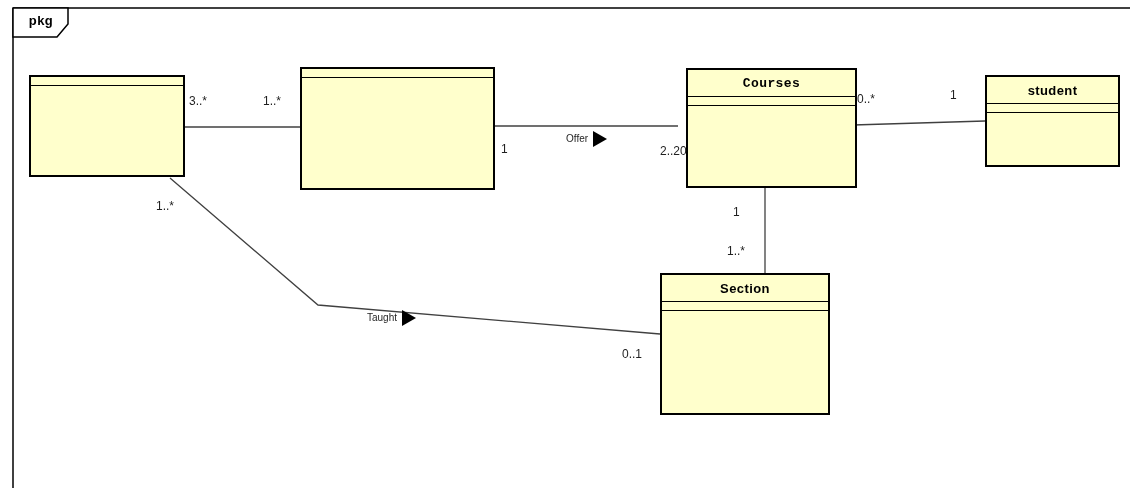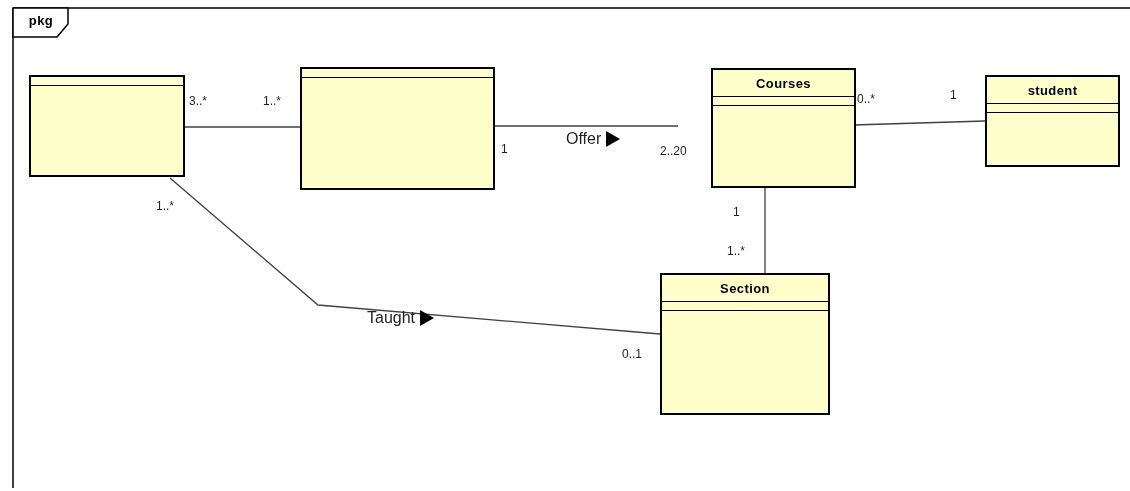--- a/index.html
+++ b/index.html
@@ -28,21 +28,21 @@
     font-weight:bold; font-size:13px; color:#000; letter-spacing:0.4px;
     border-bottom:1px solid #000;
   }
   .cls .attrs { height:8px; border-bottom:1px solid #000; }
   .cls .ops { flex:1; }
 
   .lbl {
     position:absolute; font-size:12px; color:var(--label-color,#1f1f1f);
     white-space:nowrap; line-height:14px;
   }
-  .assoc-name { display:flex; align-items:center; gap:5px; font-size:16px; }
+  .assoc-name { display:flex; align-items:center; gap:5px; font-size:10px; }
   .tri {
     width:0; height:0;
     border-left:14px solid #000;
     border-top:8px solid transparent;
     border-bottom:8px solid transparent;
   }
 </style>
 </head>
 <body>
 
@@ -66,21 +66,21 @@
   <div class="cls" style="left:29px; top:75px; width:156px; height:102px;">
     <div class="attrs"></div>
     <div class="ops"></div>
   </div>
 
   <div class="cls" style="left:300px; top:67px; width:195px; height:123px;">
     <div class="attrs"></div>
     <div class="ops"></div>
   </div>
 
-  <div class="cls" style="left:711px; top:68px; width:145px; height:120px;">
+  <div class="cls" style="left:686px; top:68px; width:171px; height:120px;font-family:Liberation Mono, monospace;">
     <div class="title">Courses</div>
     <div class="attrs"></div>
     <div class="ops"></div>
   </div>
 
   <div class="cls" style="left:985px; top:75px; width:135px; height:92px;">
     <div class="title">student</div>
     <div class="attrs"></div>
     <div class="ops"></div>
   </div>

